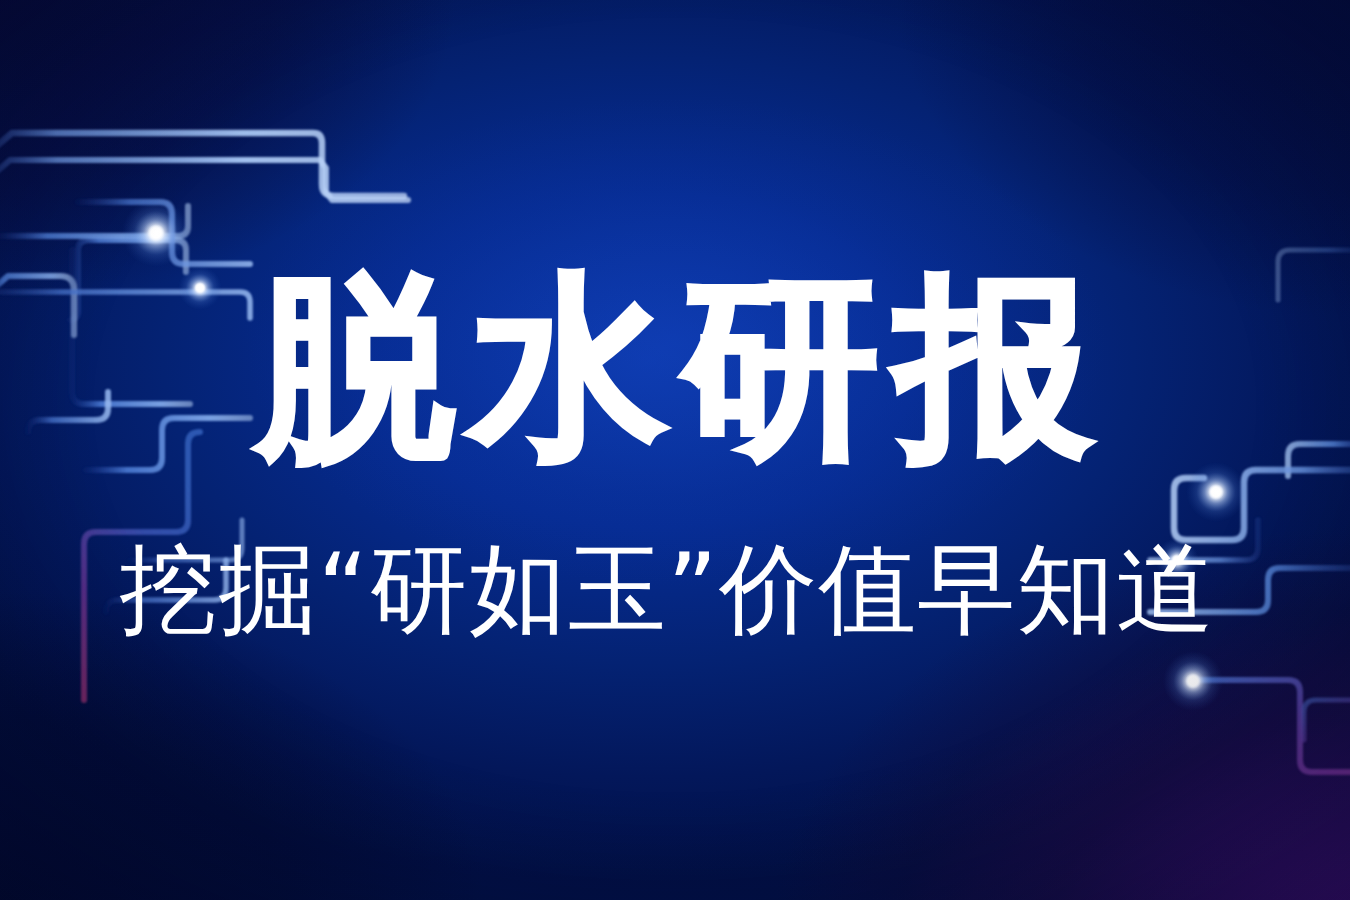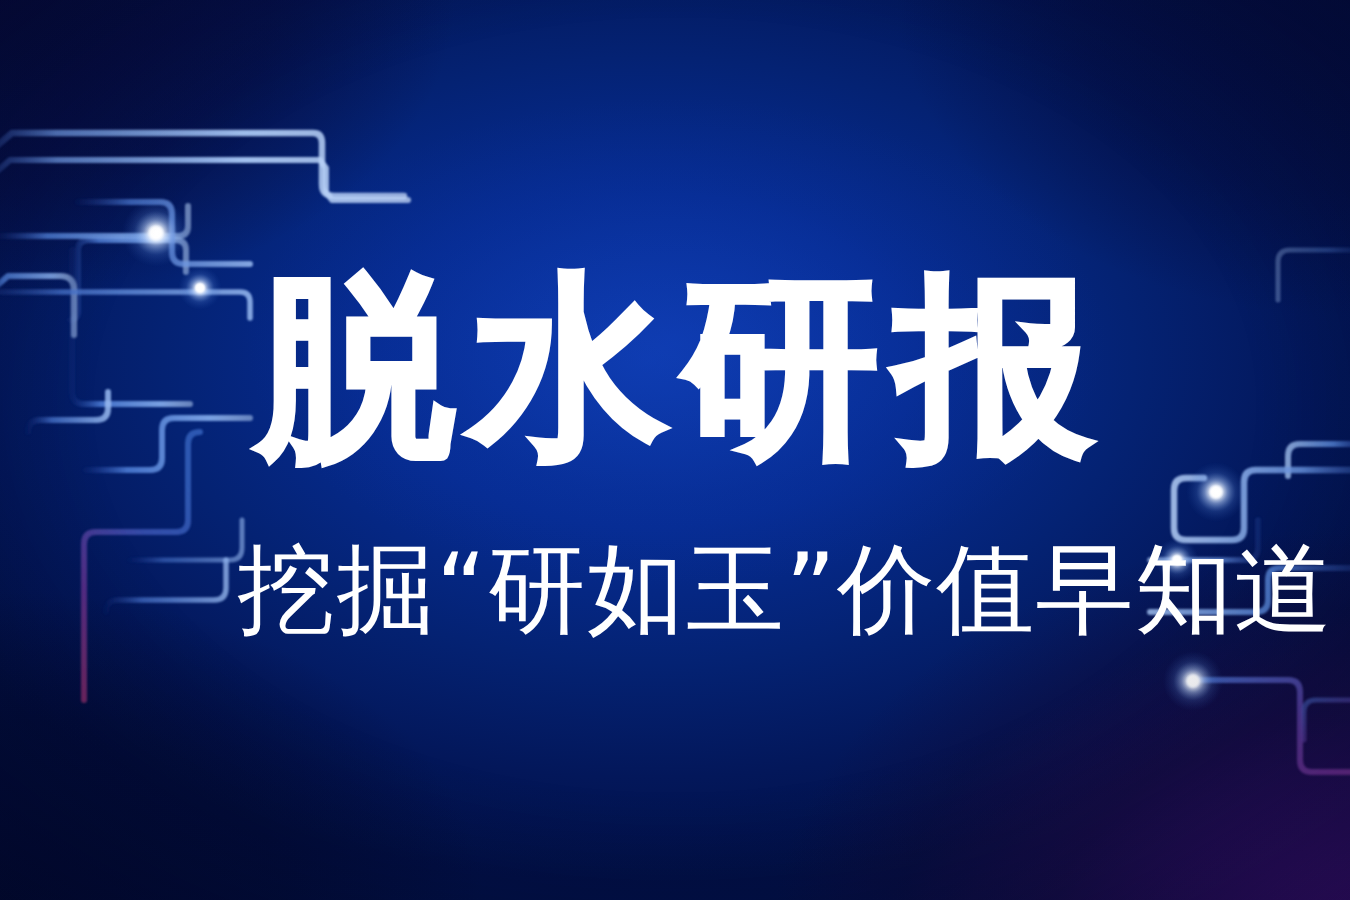--- a/index.html
+++ b/index.html
@@ -82,21 +82,21 @@
     font-family: "DejaVu Sans", "Liberation Sans", sans-serif;
     -webkit-text-stroke: 5px #ffffff;
     text-shadow: 0 0 2px rgba(255,255,255,0.35);
     white-space: nowrap;
   }
   .subtitle-wrap {
     position: absolute;
     left: 0;
     right: 17px;
     top: 536px;
-    text-align: right;
+    text-align: center;
     z-index: 6;
   }
   .subtitle {
     display: inline-block;
     color: #ffffff;
     font-size: 98px;
     line-height: 1.1;
     font-weight: 400;
     letter-spacing: 0.012em;
     text-indent: 0.012em;

